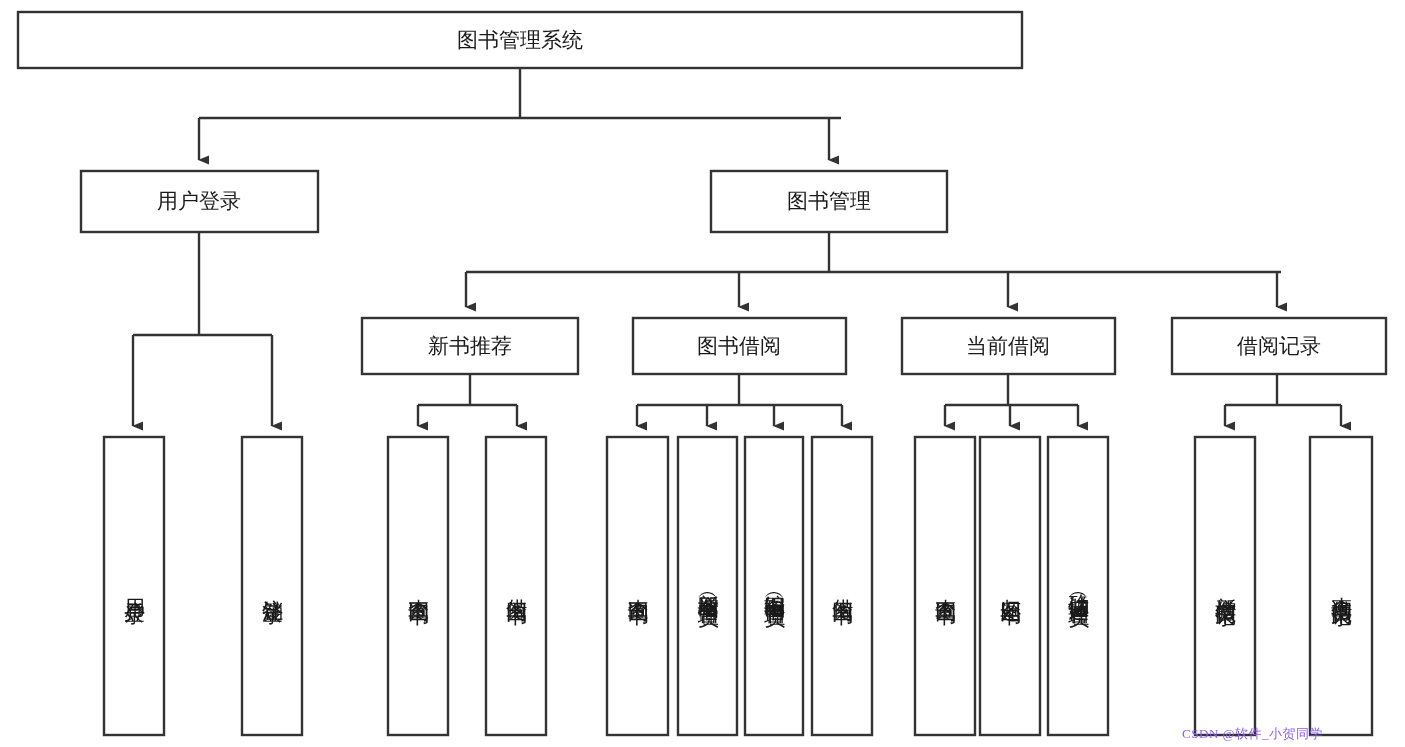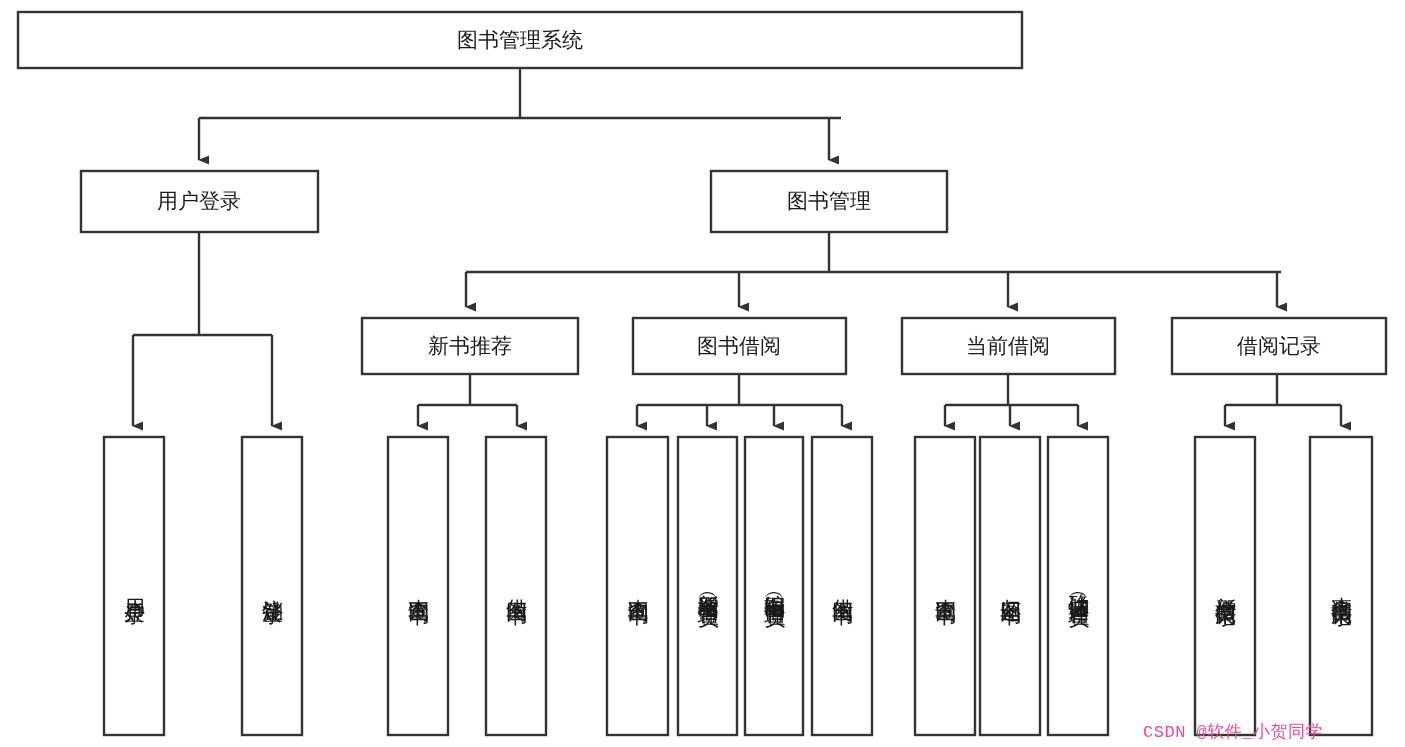--- a/index.html
+++ b/index.html
@@ -62,23 +62,23 @@
     line-height: 1.22;
     letter-spacing: 2px;
     color: #1a1a1a;
     white-space: nowrap;
     pointer-events: none;
   }
   .watermark {
     position: absolute;
     right: 8px;
     bottom: 4px;
-    font-family: Liberation Mono, monospace;
-    font-size: 17px;
-    color: #ec4899;
+    font-family: Liberation Serif, serif;
+    font-size: 13px;
+    color: #8b5cf6;
     letter-spacing: 0.5px;
     white-space: nowrap;
   }
 </style>
 </head>
 <body>
 
 <div id="diagram-root">
 
   <svg class="diagram-svg" viewBox="0 0 1405 747">

